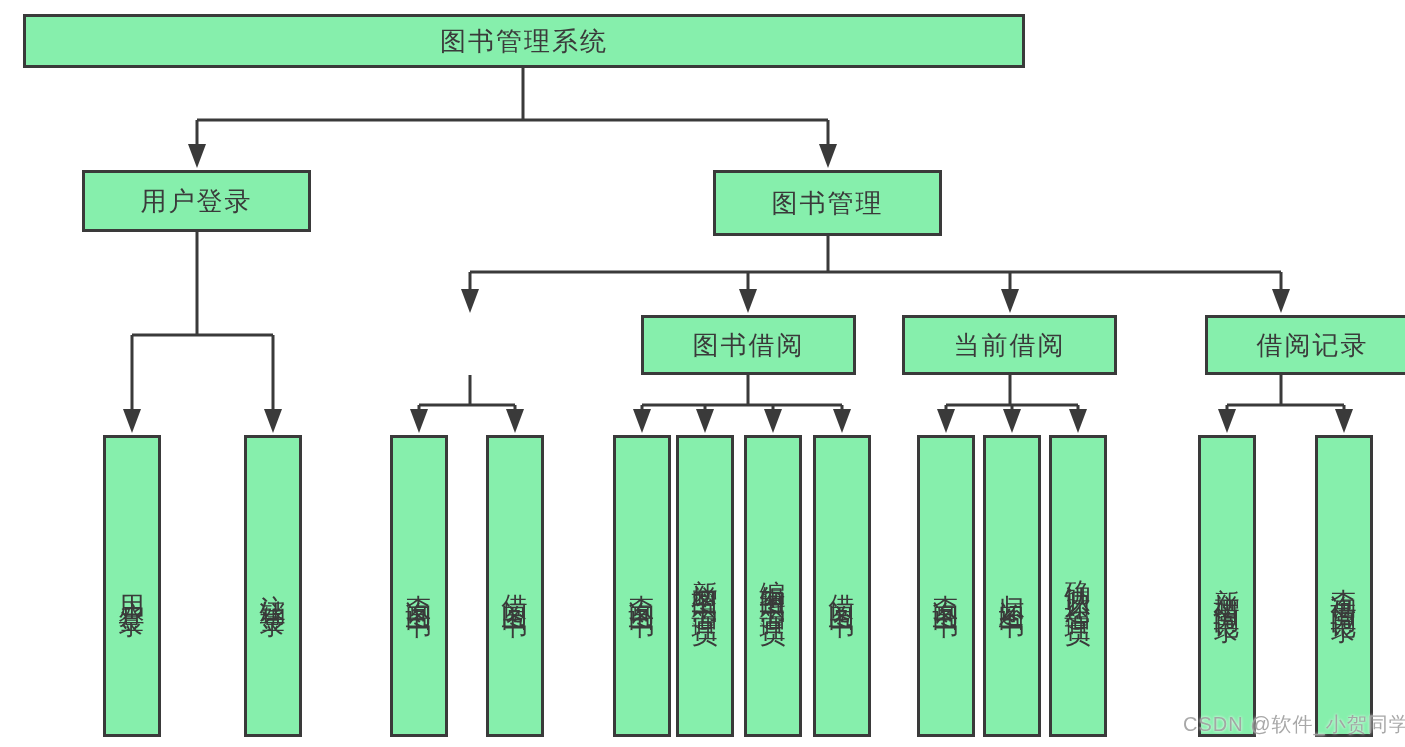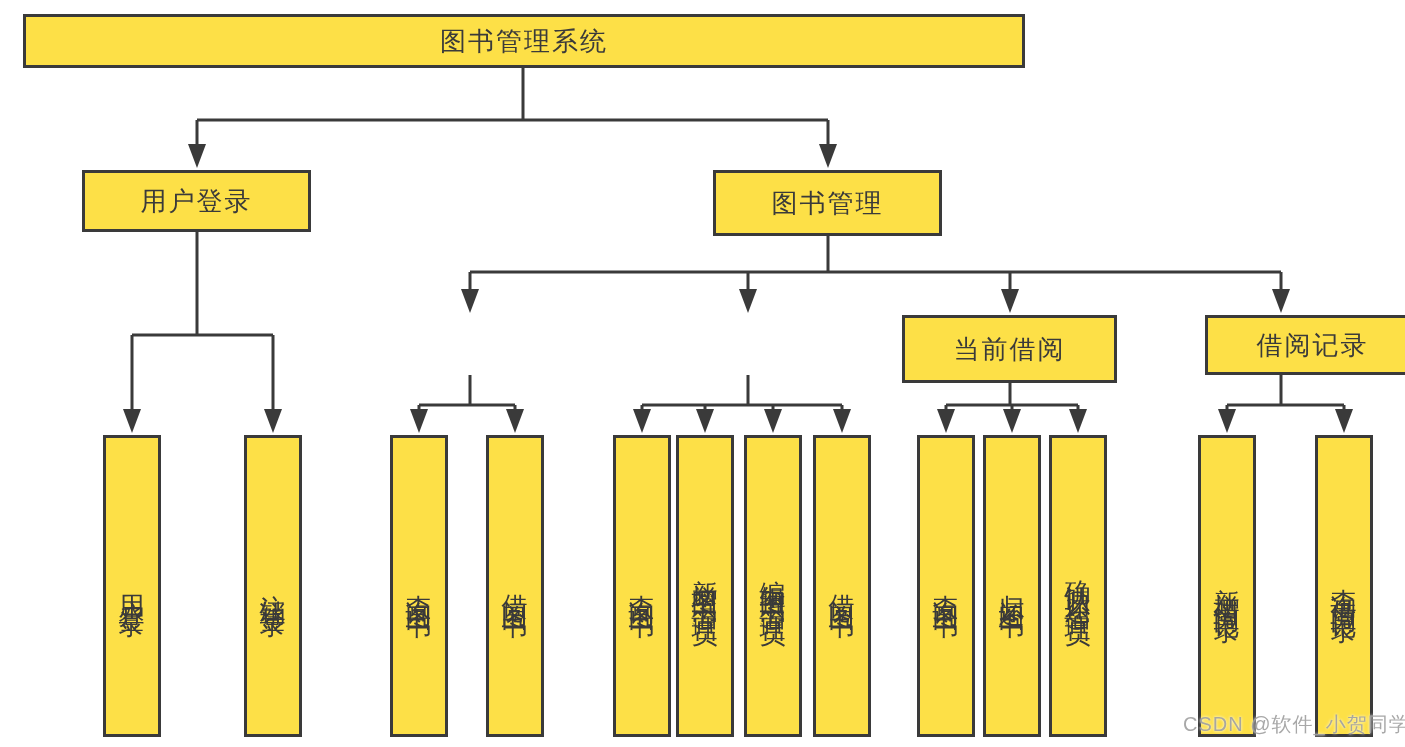--- a/index.html
+++ b/index.html
@@ -20,21 +20,21 @@
     position: absolute;
     left: 0; top: 0;
     width: 1405px;
     height: 747px;
     pointer-events: none;
   }
   .box {
     position: absolute;
     box-sizing: border-box;
     border: 3px solid #3a3a3a;
-    background: #fde047;
+    background: #86efac;
     display: flex;
     align-items: center;
     justify-content: center;
     font-size: 26px;
     letter-spacing: 2px;
     color: #3a3a3a;
     white-space: nowrap;
   }
   .vbox {
     writing-mode: vertical-rl;
@@ -118,21 +118,24 @@
     <span>图书管理系统</span>
   </div>
 
   <div class="box" style="left:82px; top:170px; width:229px; height:62px;">
     <span>用户登录</span>
   </div>
   <div class="box" style="left:713px; top:170px; width:229px; height:66px;">
     <span>图书管理</span>
   </div>
 
-  <div class="box" style="left:902px; top:315px; width:215px; height:68px;">
+  <div class="box" style="left:641px; top:315px; width:215px; height:60px;">
+    <span>图书借阅</span>
+  </div>
+  <div class="box" style="left:902px; top:315px; width:215px; height:60px;">
     <span>当前借阅</span>
   </div>
   <div class="box" style="left:1173px; top:315px; width:215px; height:60px;margin-left:32px;">
     <span>借阅记录</span>
   </div>
 
   <div class="box vbox" style="left:103px; top:435px; width:58px; height:302px;">
     <span>用户登录</span>
   </div>
   <div class="box vbox" style="left:244px; top:435px; width:58px; height:302px;">

